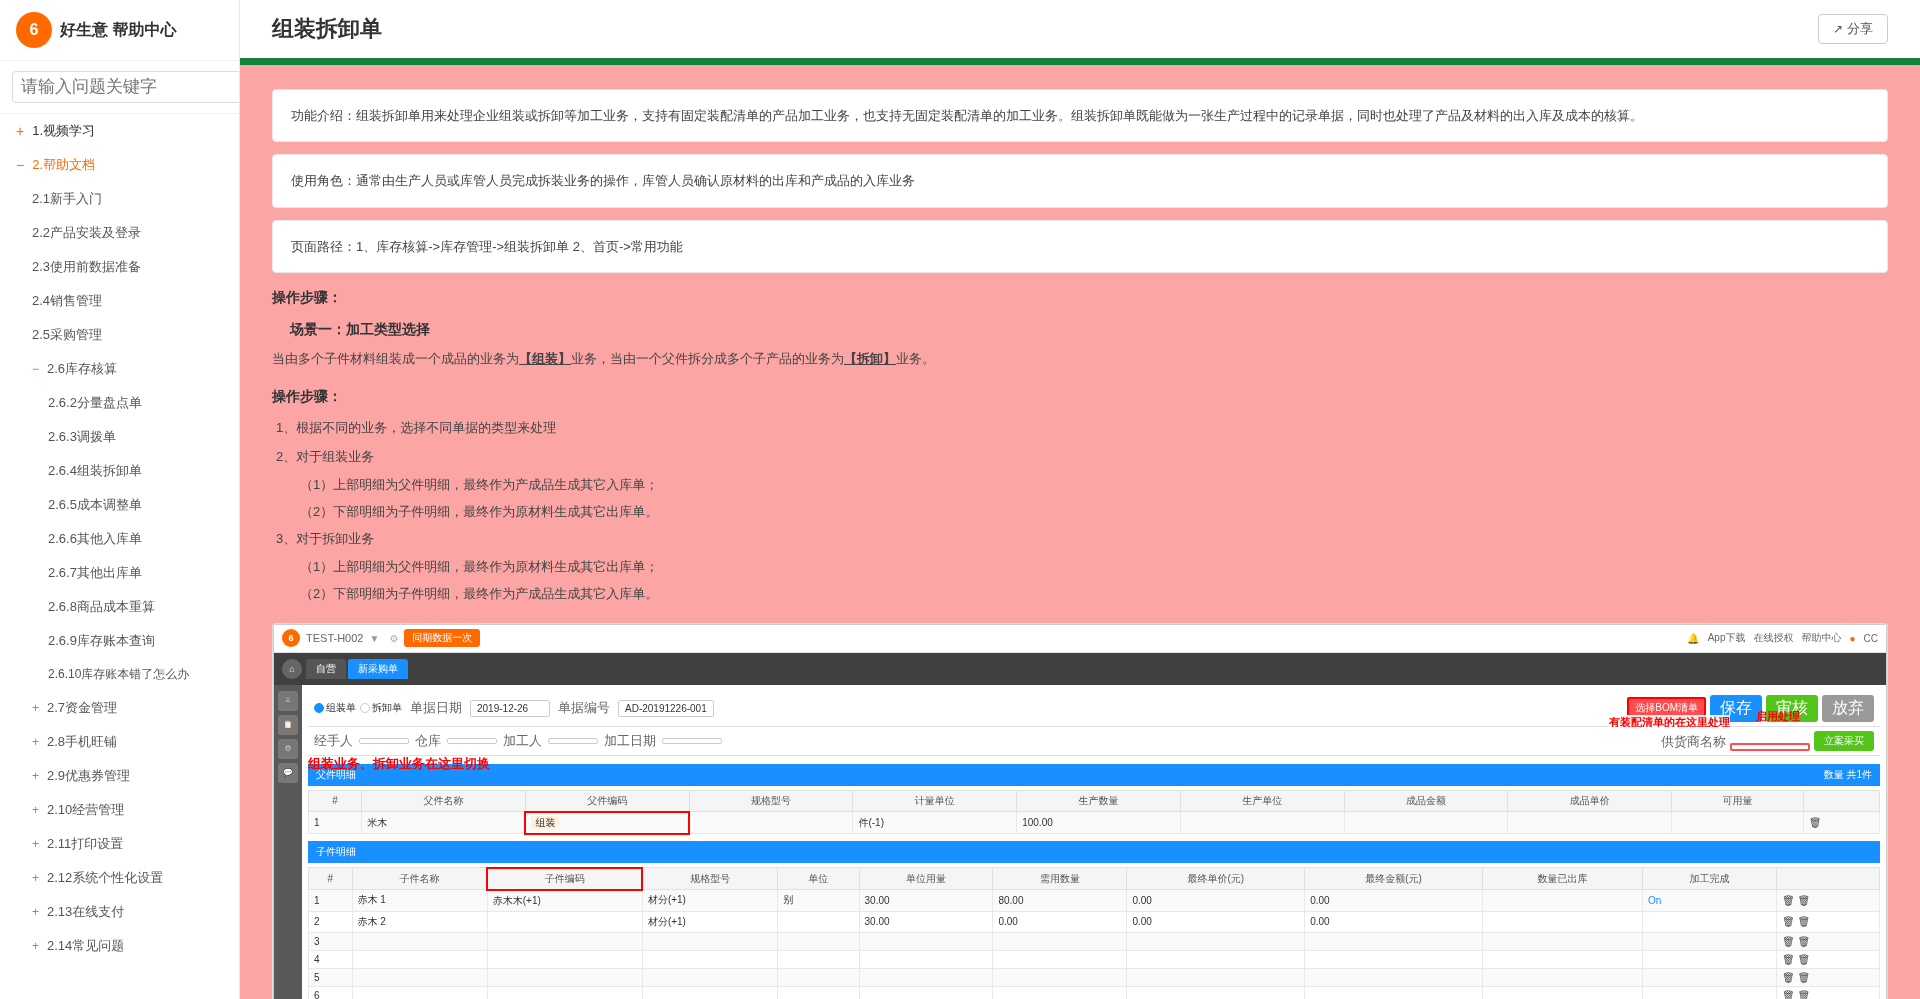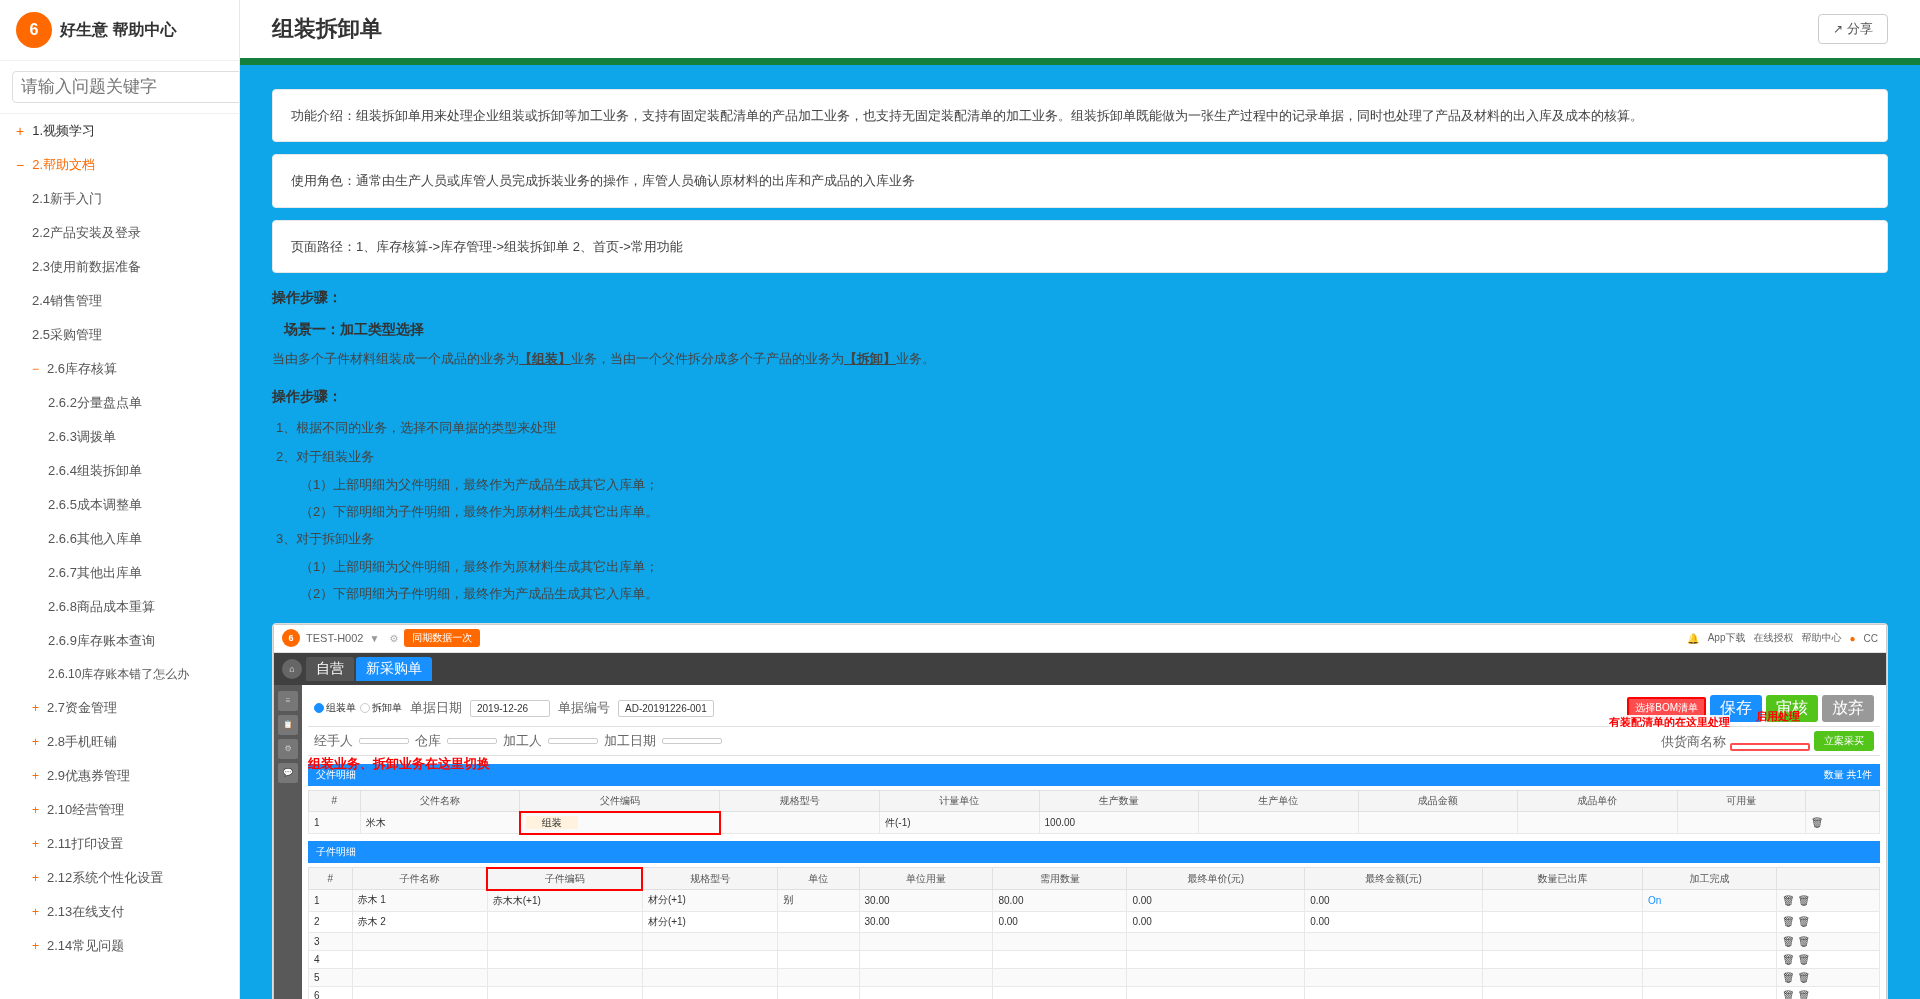--- a/index.html
+++ b/index.html
@@ -75,21 +75,21 @@
     .page-title { font-size: 22px; font-weight: bold; color: #333; }
     .share-btn {
       border: 1px solid #ccc; border-radius: 4px; padding: 5px 14px;
       background: #fff; cursor: pointer; font-size: 13px; color: #555;
       display: flex; align-items: center; gap: 4px;
     }
     #main-content {
       flex: 1;
       overflow-y: auto;
       padding: 24px 32px;
-      background: #0ea5e9;
+      background: #fca5a5;
     }
 
     .info-section {
       background: #fff;
       border: 1px solid #e8e8e8;
       border-radius: 4px;
       padding: 14px 18px;
       margin-bottom: 12px;
       font-size: 13px;
       line-height: 1.8;
@@ -100,21 +100,21 @@
       font-weight: bold;
       font-size: 14px;
       color: #333;
       margin: 16px 0 10px 0;
     }
 
     .scenario-title {
       font-weight: bold;
       font-size: 14px;
       color: #333;
-      margin: 14px 0 8px 12px;
+      margin: 14px 0 8px 18px;
     }
 
     .content-text {
       font-size: 13px;
       line-height: 1.9;
       color: #444;
       margin-bottom: 6px;
     }
     .bold-text { font-weight: bold; }
     .underline-text { text-decoration: underline; }
@@ -188,21 +188,21 @@
     .app-nav-icon {
       width: 20px; height: 20px; background: #666; border-radius: 50%;
       display: flex; align-items: center; justify-content: center;
       color: #fff; font-size: 9px;
     }
     .app-nav-tabs {
       display: flex; gap: 2px; flex: 1;
     }
     .app-nav-tab {
       background: #555; color: #fff; padding: 3px 10px; border-radius: 3px 3px 0 0;
-      font-size: 14px; cursor: pointer;
+      font-size: 10px; cursor: pointer;
     }
     .app-nav-tab.active { background: #1890ff; }
 
     .app-body {
       display: flex;
     }
     .app-sidebar-sm {
       width: 28px;
       background: #595959;
       min-height: 240px;
@@ -506,21 +506,21 @@
                   <th>成品金额</th>
                   <th>成品单价</th>
                   <th>可用量</th>
                   <th></th>
                 </tr>
               </thead>
               <tbody>
                 <tr>
                   <td>1</td>
                   <td>米木</td>
-                  <td style="border:2px solid #ff0000;"><span style="background:#fff3e0; padding:1px 16px;">组装</span></td>
+                  <td style="border:2px solid #ff0000;"><span style="background:#fff3e0; padding:1px 4px;">组装</span></td>
                   <td></td>
                   <td>件(-1)</td>
                   <td>100.00</td>
                   <td></td>
                   <td></td>
                   <td></td>
                   <td></td>
                   <td>🗑</td>
                 </tr>
               </tbody>

